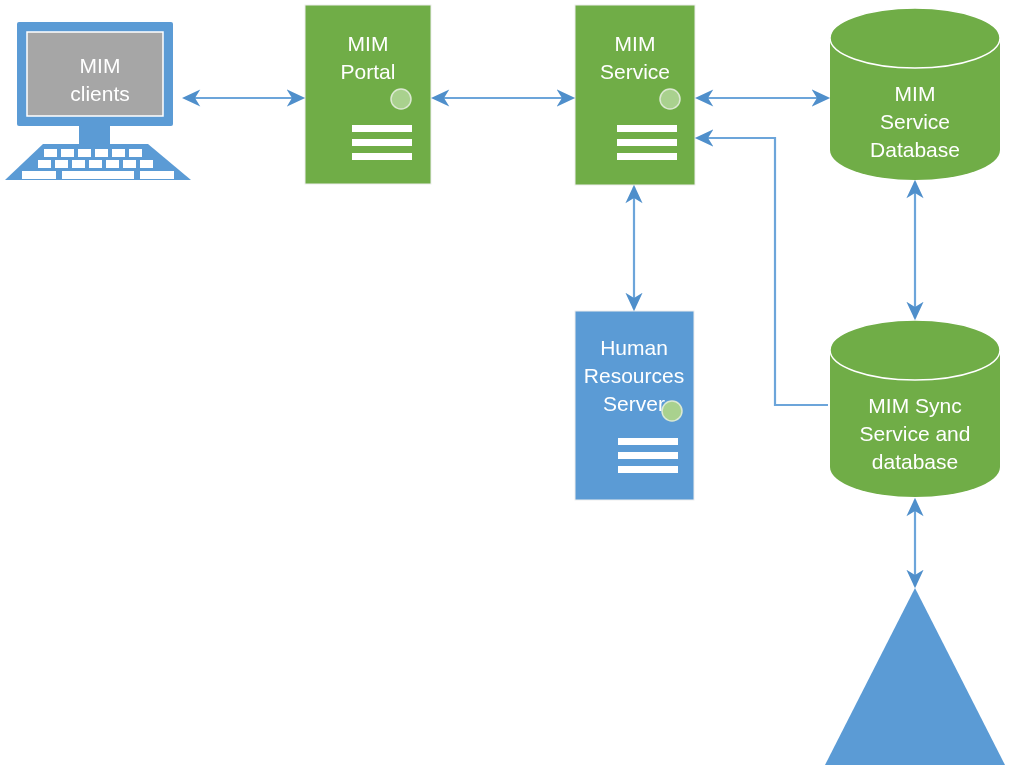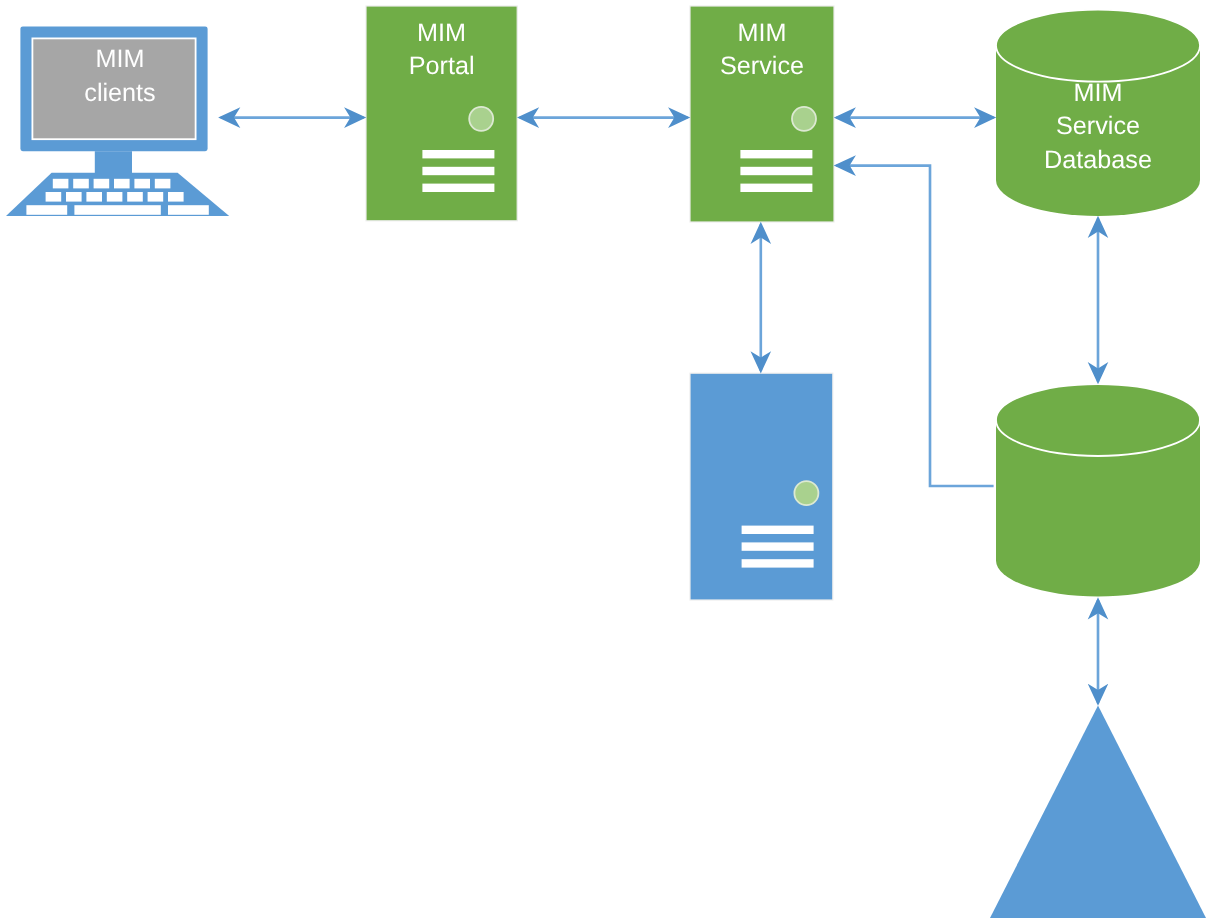--- a/index.html
+++ b/index.html
@@ -27,20 +27,21 @@
   }
   .node-label {
     position: absolute;
     color: #ffffff;
     text-align: center;
     line-height: 1.33;
     font-size: 21px;
     font-family: "Liberation Sans", sans-serif;
     pointer-events: none;
     white-space: pre-line;
+    margin-top: 16px;
   }
   .label-portal   { left: 305px; top: 14px;  width: 126px; }
   .label-service  { left: 575px; top: 14px;  width: 120px; }
   .label-svcdb    { left: 830px; top: 64px;  width: 170px; }
   .label-hr       { left: 573px; top: 318px; width: 122px; }
   .label-syncdb   { left: 830px; top: 376px; width: 170px; }
   .label-adds     { left: 825px; top: 704px; width: 180px; }
   .label-clients  { left: 30px;  top: 36px;  width: 140px; }
 </style>
 </head>
@@ -152,16 +153,22 @@
   <div class="node-label label-portal">MIM
 Portal</div>
 
   <div class="node-label label-service">MIM
 Service</div>
 
   <div class="node-label label-svcdb">MIM
 Service
 Database</div>
 
+  <div class="node-label label-hr">Human
+Resources
+Server</div>
 
+  <div class="node-label label-syncdb">MIM Sync
+Service and
+database</div>
 
 
 </div>
 
 </body></html>

